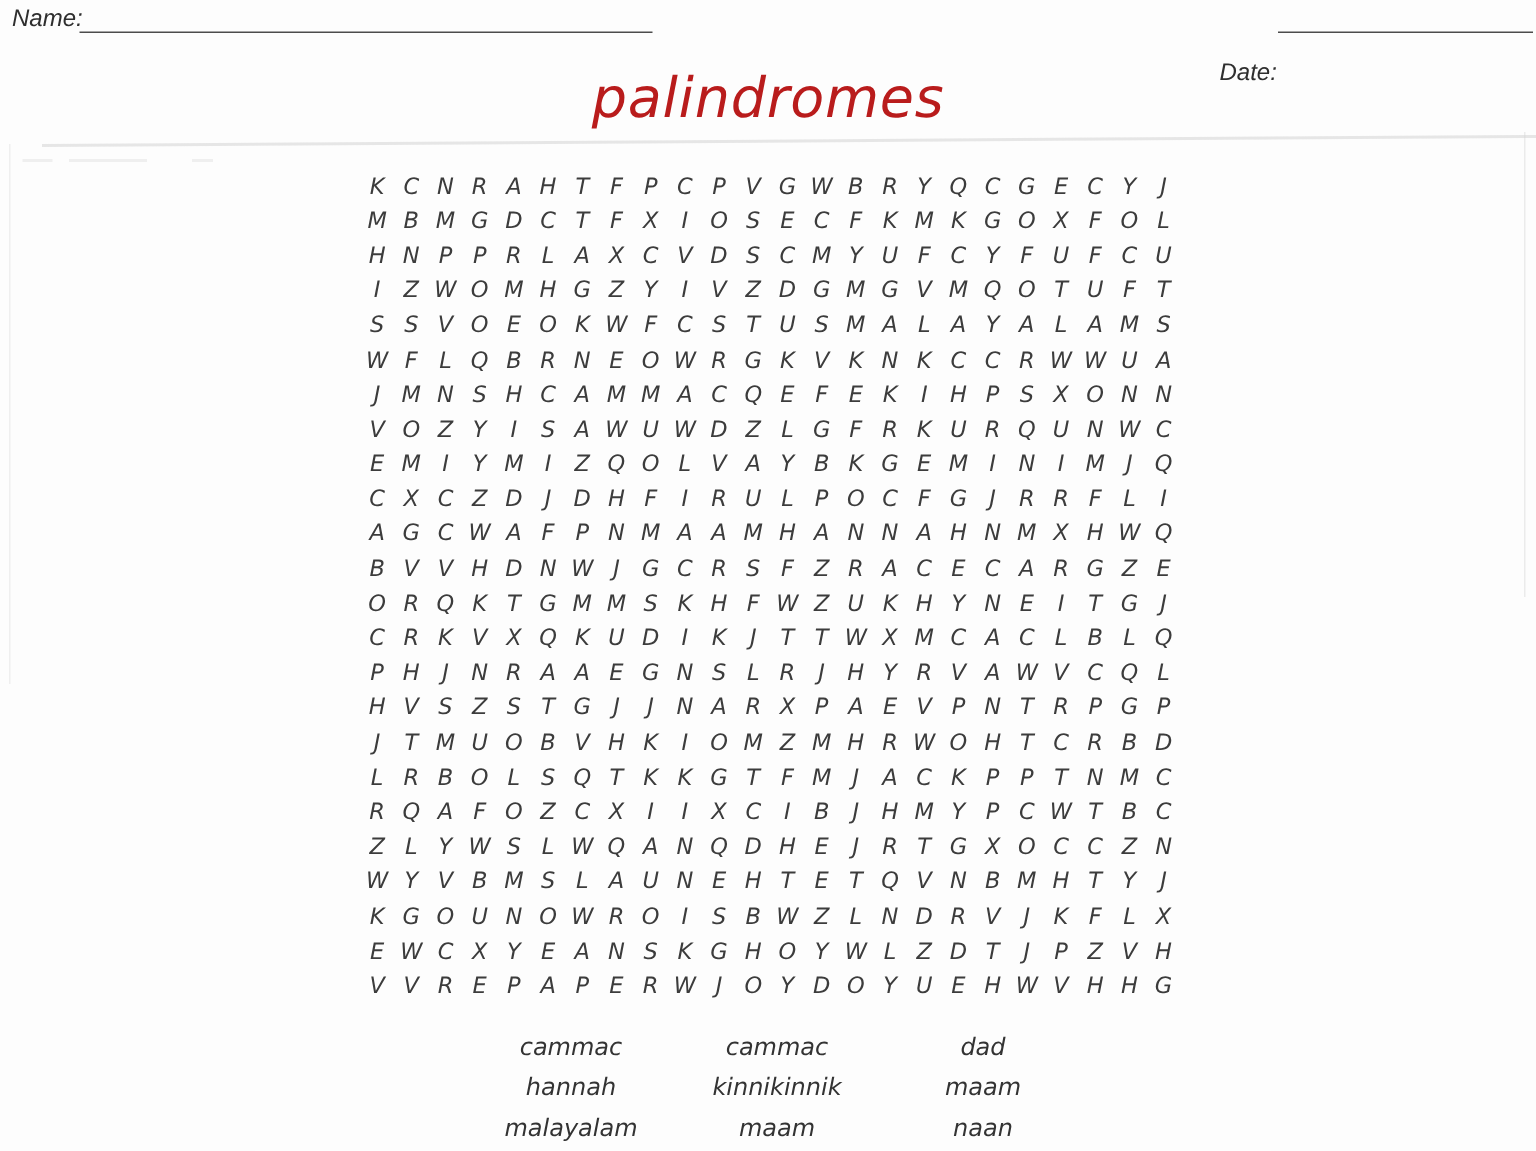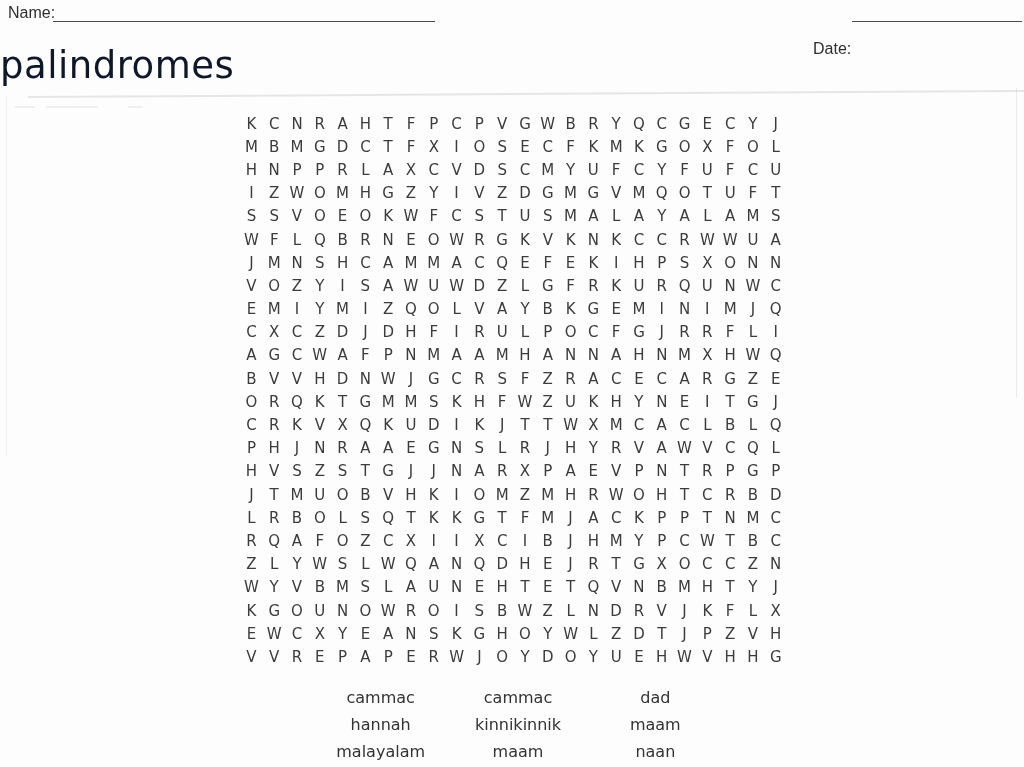--- a/index.html
+++ b/index.html
@@ -3,20 +3,21 @@
 <meta charset="utf-8">
 <style>
   html, body { margin: 0; padding: 0; }
   .page {
     position: relative;
     width: 1024px;
     height: 767px;
     background: #fdfdfd;
     font-family: "Liberation Sans", sans-serif;
     overflow: hidden;
+    font-style: italic;
   }
   .header-label {
     position: absolute;
     top: 4px;
     font-size: 16px;
     color: #2f2f2f;
   }
   .name-label { left: 8px; }
   .date-label { left: 813px; margin-top: 36px; }
   .write-line {
@@ -25,23 +26,24 @@
     height: 14px;
     border-bottom: 1.6px solid #4c4c4c;
   }
   .name-line { left: 53px; width: 382px; }
   .date-line { left: 852px; width: 170px; }
   .title {
     position: absolute;
     top: 44px;
     left: 0;
     width: 100%;
+    text-align: center;
     font-family: "DejaVu Sans", sans-serif;
     font-size: 37px;
-    color: #0f172a;
+    color: #b91c1c;
     letter-spacing: 0.5px;
   }
   .letter-grid {
     position: absolute;
     left: 240px;
     top: 112px;
     display: grid;
     grid-template-columns: repeat(24, 22.8px);
     grid-auto-rows: 23.2px;
     font-family: "DejaVu Sans", sans-serif;

